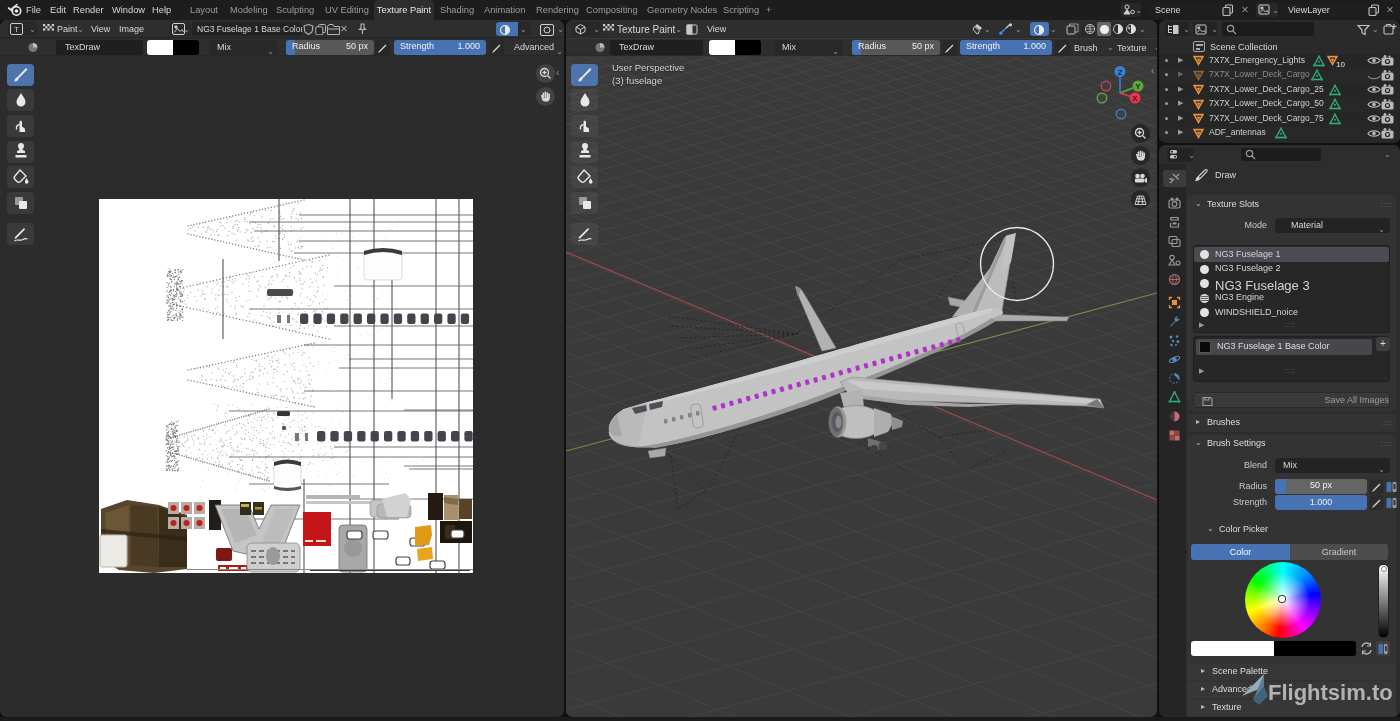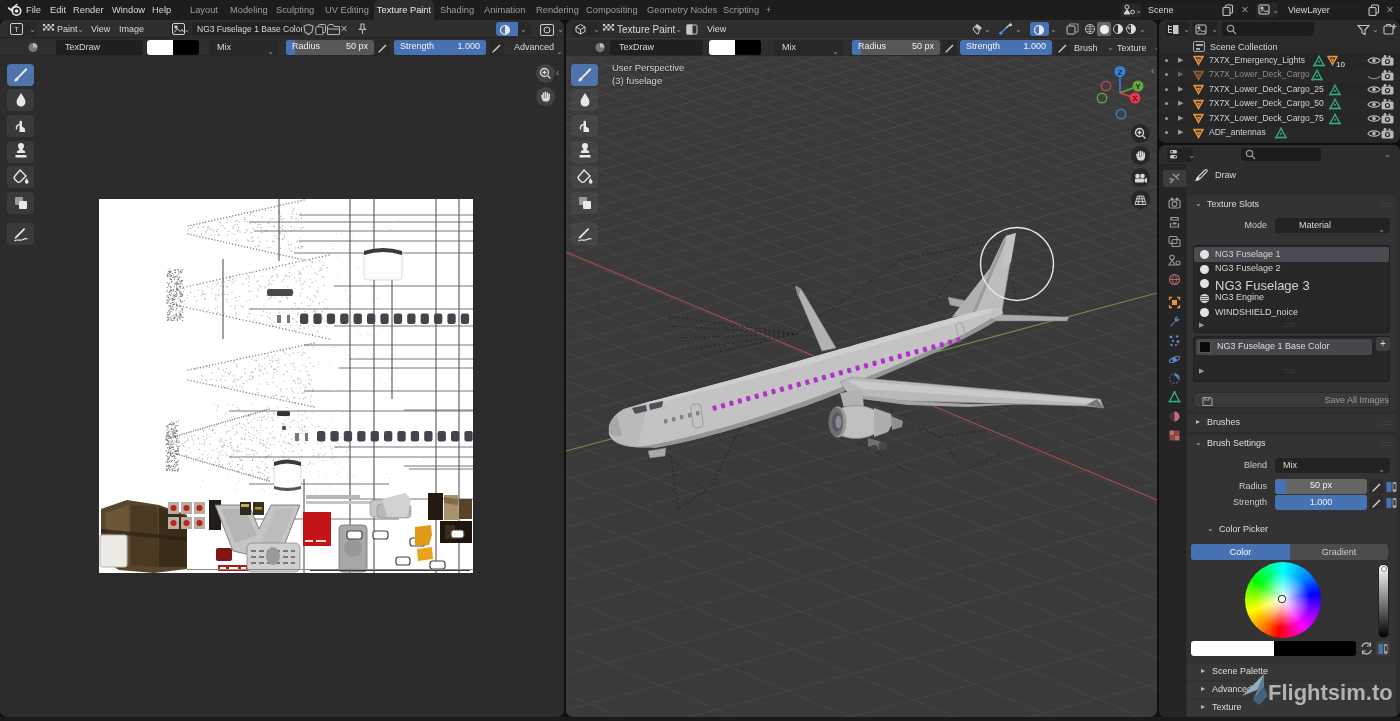--- a/index.html
+++ b/index.html
@@ -55,21 +55,21 @@
     <div class="menuf" style="left:1121px;top:3px;width:20px;height:14px">
       <svg width="12" height="11" viewBox="0 0 12 11" style="margin:1px 0 0 2px">
           <g stroke="#cfcfcf" fill="none" stroke-width="1">
             <circle cx="4" cy="3" r="2"></circle>
             <path d="M1 10 L4 5.5 L7 10 Z" fill="#cfcfcf"></path>
             <circle cx="9.5" cy="8" r="1.8"></circle>
           </g>
         </svg>
       <span class="carat" style="right:-1px;top:3px">⌄</span>
     </div>
-    <div class="fld" style="left:1148px;top:3px;width:90px;height:14px;line-height:14px"><span style="">Scene</span></div>
+    <div class="fld" style="left:1148px;top:3px;width:90px;height:14px;line-height:14px"><span style="margin-left:7px">Scene</span></div>
     <svg class="abs" style="left:1222px;top:4px" width="12" height="12" viewBox="0 0 12 12">
         <g fill="none" stroke="#c0c0c0" stroke-width="1.1">
           <rect x="3.5" y="1" width="7" height="8" rx="1"></rect>
           <rect x="1" y="3.5" width="7" height="8" rx="1" fill="#282828"></rect>
         </g>
       </svg>
     <div class="abs" style="left:1241px;top:4px;color:#909090;font-size:9.5px">✕</div>
     <div class="menuf" style="left:1256px;top:3px;width:22px;height:14px">
       <svg width="12" height="11" viewBox="0 0 12 11" style="margin:1px 0 0 2px">
           <g stroke="#cfcfcf" fill="none" stroke-width="1">
@@ -3263,21 +3263,21 @@
 <svg class="abs" style="left:36px;top:23px" width="15" height="14" viewBox="0 0 15 14">
         <path d="M1 12.5 C1.5 10.5 2 9.5 3.5 8.5 L10 2 C11.5 0.8 13 2.3 11.8 3.7 L5.5 10.2 C4.5 11.7 3.5 12.2 1 12.5 Z" fill="none" stroke="#d8d8d8" stroke-width="1.1"></path>
         <path d="M1 12.5 C1.5 10.5 2 9.5 3.5 8.5 L4.8 9.8 C4 11.5 3 12.2 1 12.5 Z" fill="#d8d8d8"></path>
       </svg>
 <div class="abs" style="left:56px;top:25px;font-size:9px;color:#d8d8d8">Draw</div>
 <div class="abs" style="left:28px;top:50px;width:209px;height:216px;background:#333333;border-radius:4px"></div>
 <div class="abs" style="left:36px;top:54px;color:#bbb;font-size:8px">⌄</div>
 <div class="abs" style="left:48px;top:54px;font-size:9px;color:#dedede">Texture Slots</div>
 <div class="abs" style="left:222px;top:56px;color:#777;font-size:7px;letter-spacing:1px">::::</div>
 <div class="abs" style="left:75px;top:75px;width:33px;text-align:right;font-size:9px;color:#c8c8c8">Mode</div>
-<div class="menuf" style="left:116px;top:73px;width:115px;height:15px;line-height:15px;background:#232323"><span style="margin-left:24px">Material</span><span class="carat" style="right:5px;top:4px">⌄</span></div>
+<div class="menuf" style="left:116px;top:73px;width:115px;height:15px;line-height:15px;background:#232323"><span style="margin-left:16px">Material</span><span class="carat" style="right:5px;top:4px">⌄</span></div>
 <div class="abs" style="left:34px;top:100px;width:197px;height:88px;background:#272727;border:1px solid #202020;border-radius:3px"></div>
 <div class="abs" style="left:35px;top:102.0px;width:195px;height:14.6px;background:#4b4b52;border-radius:2px"></div>
 <div class="abs" style="left:41px;top:105.0px;width:9px;height:9px;border-radius:50%;background:#e2e2e2"></div>
 <div class="abs" style="left:56px;top:103.5px;font-size:9px;color:#d4d4d4">NG3 Fuselage 1</div>
 <div class="abs" style="left:41px;top:119.6px;width:9px;height:9px;border-radius:50%;background:#e2e2e2"></div>
 <div class="abs" style="left:56px;top:118.1px;font-size:9px;color:#d4d4d4">NG3 Fuselage 2</div>
 <div class="abs" style="left:41px;top:134.2px;width:9px;height:9px;border-radius:50%;background:#e2e2e2"></div>
 <div class="abs" style="left:56px;top:132.7px;font-size:13px;color:#d4d4d4">NG3 Fuselage 3</div>
 <svg class="abs" style="left:41px;top:148.8px" width="9" height="9" viewBox="0 0 9 9">
         <circle cx="4.5" cy="4.5" r="4.5" fill="#d8d8d8"></circle>

